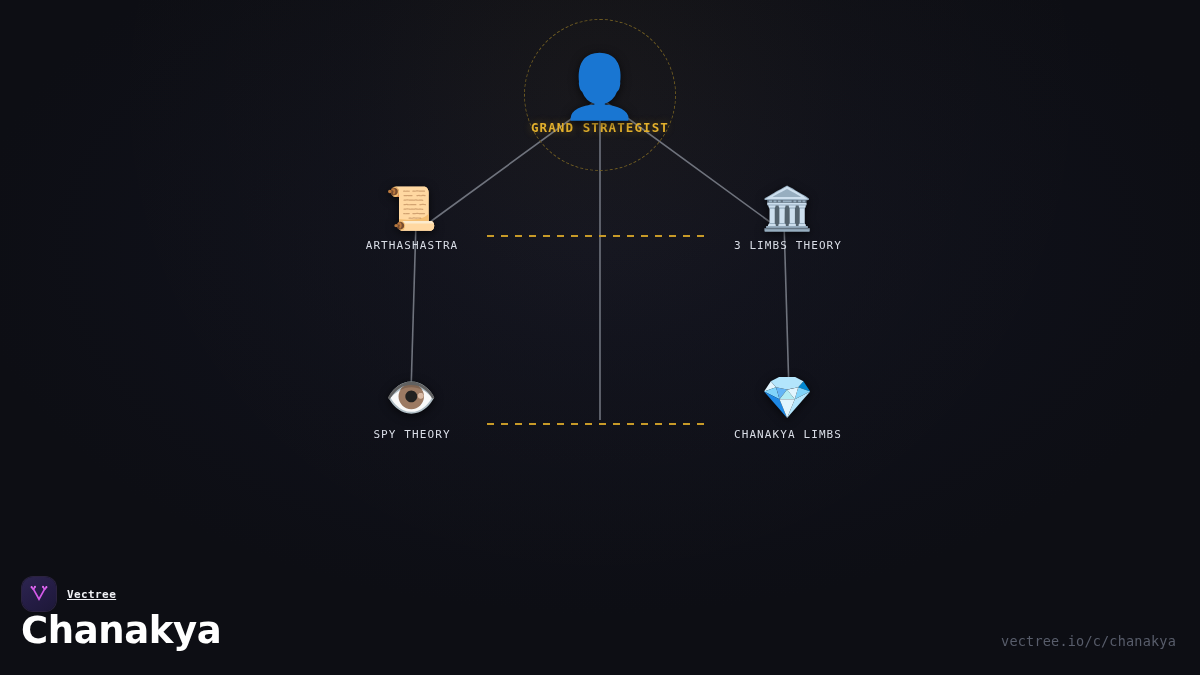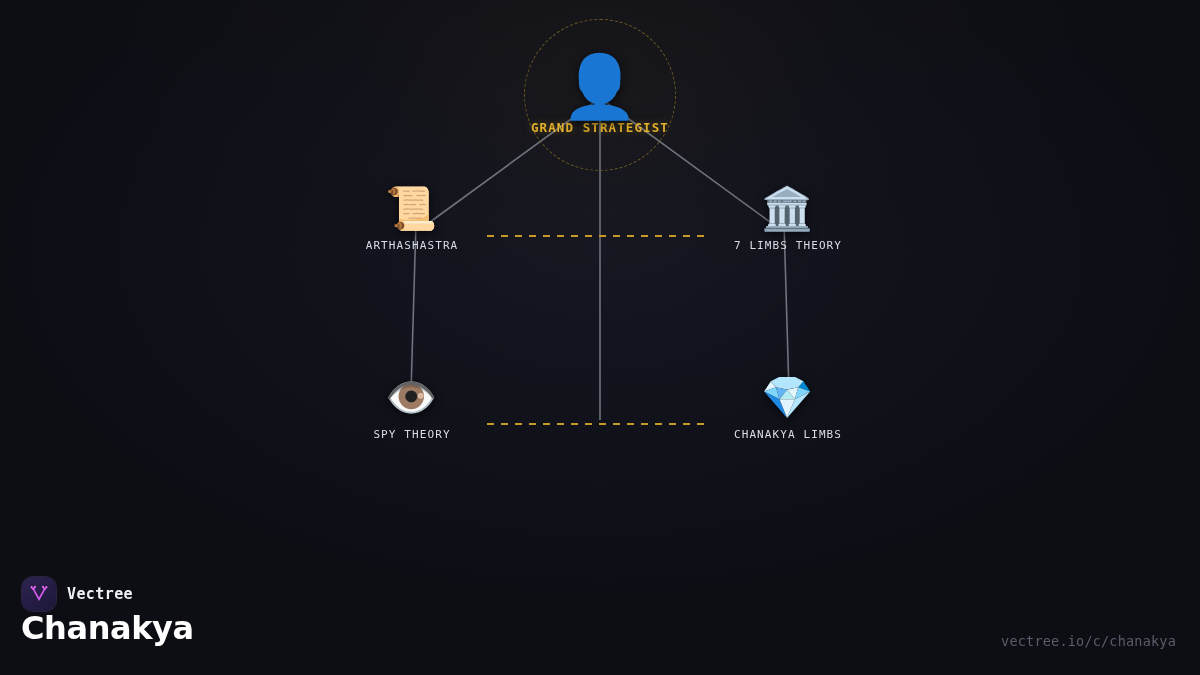--- a/index.html
+++ b/index.html
@@ -62,26 +62,26 @@
     display:flex; align-items:center; gap:11px;
   }
   #brand-logo {
     width:34px; height:34px; border-radius:11px;
     background:linear-gradient(145deg,#2d2550 0%,#241c44 55%,#1d1838 100%);
     display:flex; align-items:center; justify-content:center;
     box-shadow:0 0 0 1px rgba(150,110,220,.22);
   }
   #brand-name {
     font-family:"DejaVu Sans Mono", monospace;
-    font-size:15px; font-weight:bold; color:#f0f1f5; letter-spacing:.4px;
+    font-size:11px; font-weight:bold; color:#f0f1f5; letter-spacing:.4px;text-decoration:underline;
   }
   #page-title {
     position:absolute; left:21px; top:44px;
     font-family:"DejaVu Sans", sans-serif;
-    font-size:32px; font-weight:bold; color:#ffffff;
+    font-size:37px; font-weight:bold; color:#ffffff;
     letter-spacing:-0.4px;
   }
   #footer-url {
     position:absolute; right:24px; bottom:26px;
     font-family:"DejaVu Sans Mono", monospace;
     font-size:13.5px; color:#585d6b; letter-spacing:.2px;
   }
 </style>
 </head>
 <body>
@@ -111,21 +111,21 @@
     <div class="node-label">GRAND STRATEGIST</div>
   </div>
 
   <div class="node node-sub" id="node-arthashastra">
     <div class="node-emoji">📜</div>
     <div class="node-label">ARTHASHASTRA</div>
   </div>
 
   <div class="node node-sub" id="node-limbs">
     <div class="node-emoji">🏛️</div>
-    <div class="node-label">7 LIMBS THEORY</div>
+    <div class="node-label">3 LIMBS THEORY</div>
   </div>
 
   <div class="node node-sub" id="node-spy">
     <div class="node-emoji">👁️</div>
     <div class="node-label">SPY THEORY</div>
   </div>
 
   <div class="node node-sub" id="node-niti">
     <div class="node-emoji">💎</div>
     <div class="node-label">CHANAKYA LIMBS</div>

